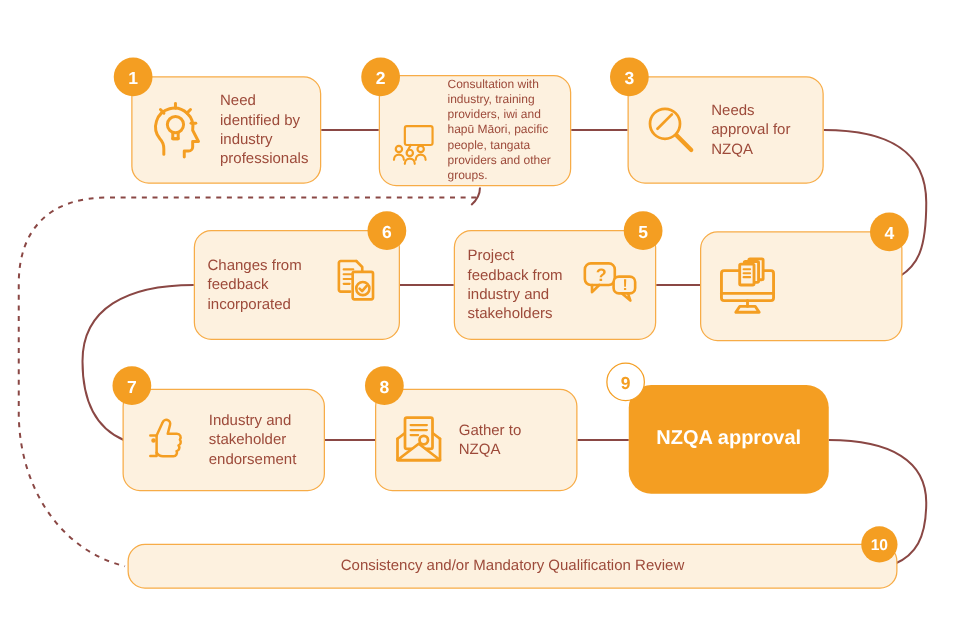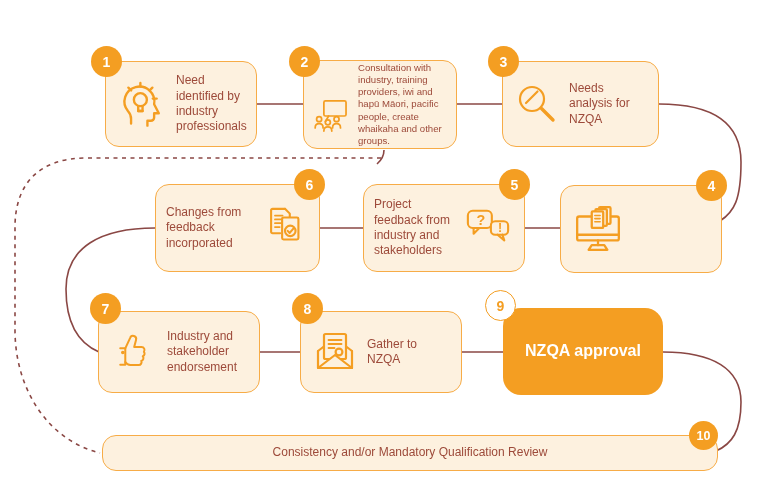--- a/index.html
+++ b/index.html
@@ -73,33 +73,33 @@
         <rect x="15" y="5" width="28" height="19" rx="2"></rect>
         <path d="M21 24l-4 7"></path>
         <circle cx="9" cy="28" r="3.2"></circle>
         <path d="M4 39c0-3.2 2.2-5.3 5-5.3s5 2.1 5 5.3"></path>
         <circle cx="20" cy="32" r="3.2"></circle>
         <path d="M15 43c0-3.2 2.2-5.3 5-5.3s5 2.1 5 5.3"></path>
         <circle cx="31" cy="28" r="3.2"></circle>
         <path d="M26 39c0-3.2 2.2-5.3 5-5.3s5 2.1 5 5.3"></path>
       </svg>
     </span>
-    <div class="label" style="font-size:9.6px;">Consultation with industry, training providers, iwi and hapū Māori, pacific people, create whaikaha and other groups.</div>
+    <div class="label" style="font-size:9.6px;">Consultation with industry, training providers, iwi and hapū Māori, pacific people, tangata providers and other groups.</div>
   </div>
 
   <div class="box" style="left:502px;top:61px;width:157px;height:86px;">
     <div class="badge" style="left:-15px;top:-16px;">3</div>
     <span class="icon">
       <svg width="48" height="48" viewBox="0 0 48 48">
         <circle cx="19" cy="19" r="12"></circle>
         <path d="M13 23L24.5 11.5"></path>
         <path d="M28.5 28.5L40 40" stroke-width="3.4"></path>
       </svg>
     </span>
-    <div class="label">Needs analysis for NZQA</div>
+    <div class="label">Needs approval for NZQA</div>
   </div>
 
   <div class="box" style="left:560px;top:185px;width:162px;height:88px;">
     <div class="badge" style="right:-6px;top:-16px;">4</div>
     <span class="icon">
       <svg width="54" height="50" viewBox="0 0 48 48">
         <rect x="4" y="12" width="40" height="23" rx="2"></rect>
         <path d="M4 29.5h40"></path>
         <path d="M24 35v4.5"></path>
         <path d="M15 44h18l-3-4.5H18z"></path>

